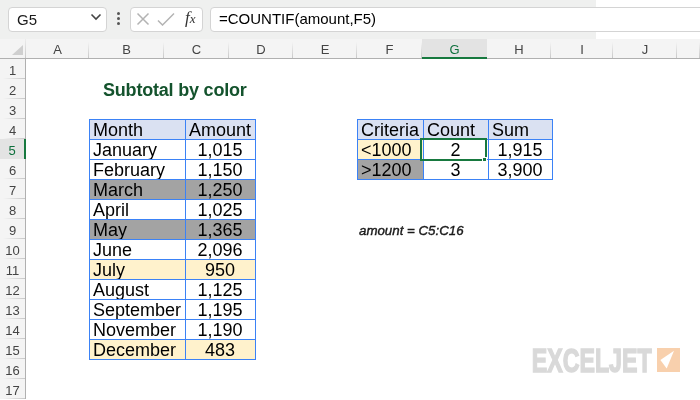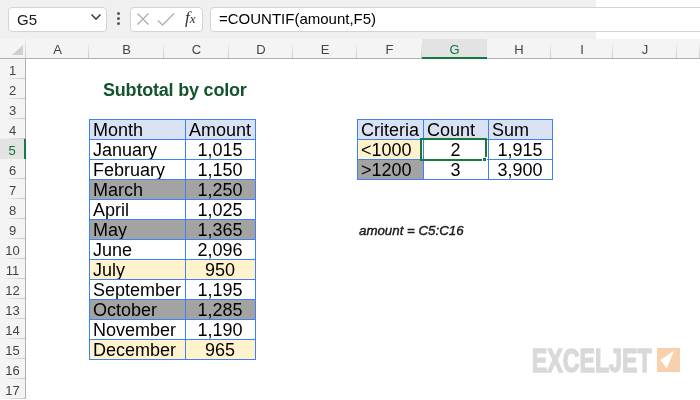--- a/index.html
+++ b/index.html
@@ -143,34 +143,34 @@
       </tr>
   <tr>
         <td>June</td>
         <td class="num">2,096</td>
       </tr>
   <tr>
         <td class="yellow">July</td>
         <td class="num yellow">950</td>
       </tr>
   <tr>
+        <td>August</td>
+        <td class="num">1,125</td>
+      </tr>
+  <tr>
         <td>September</td>
         <td class="num">1,195</td>
       </tr>
   <tr>
-        <td class="green">October</td>
-        <td class="num green">1,285</td>
-      </tr>
-  <tr>
         <td>November</td>
         <td class="num">1,190</td>
       </tr>
   <tr>
         <td class="yellow">December</td>
-        <td class="num yellow">965</td>
+        <td class="num yellow">483</td>
       </tr>
 </tbody>
   </table>
 
 <table class="abs" style="left:357px;top:119px;border-radius:30px;">
   <colgroup>
       <col style="width:65px">
       <col style="width:65px">
       <col style="width:64px">
     </colgroup>

